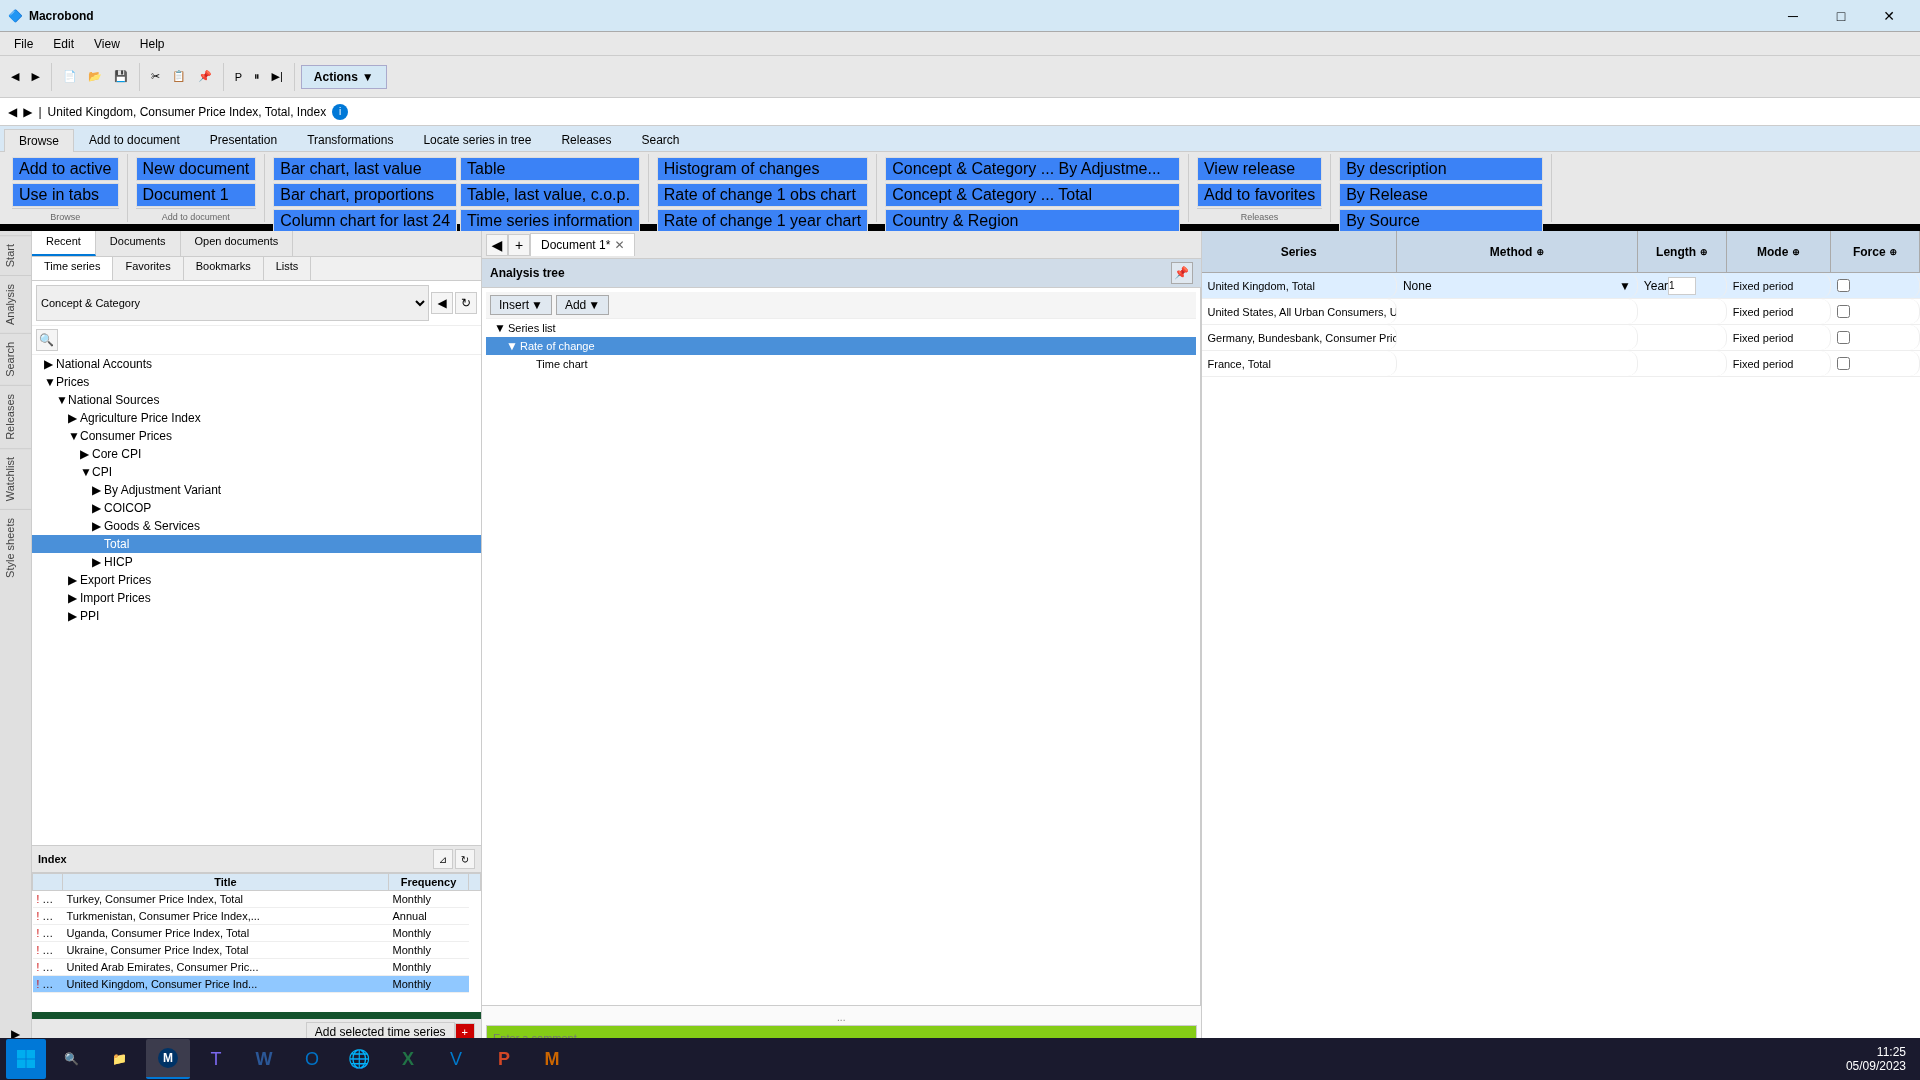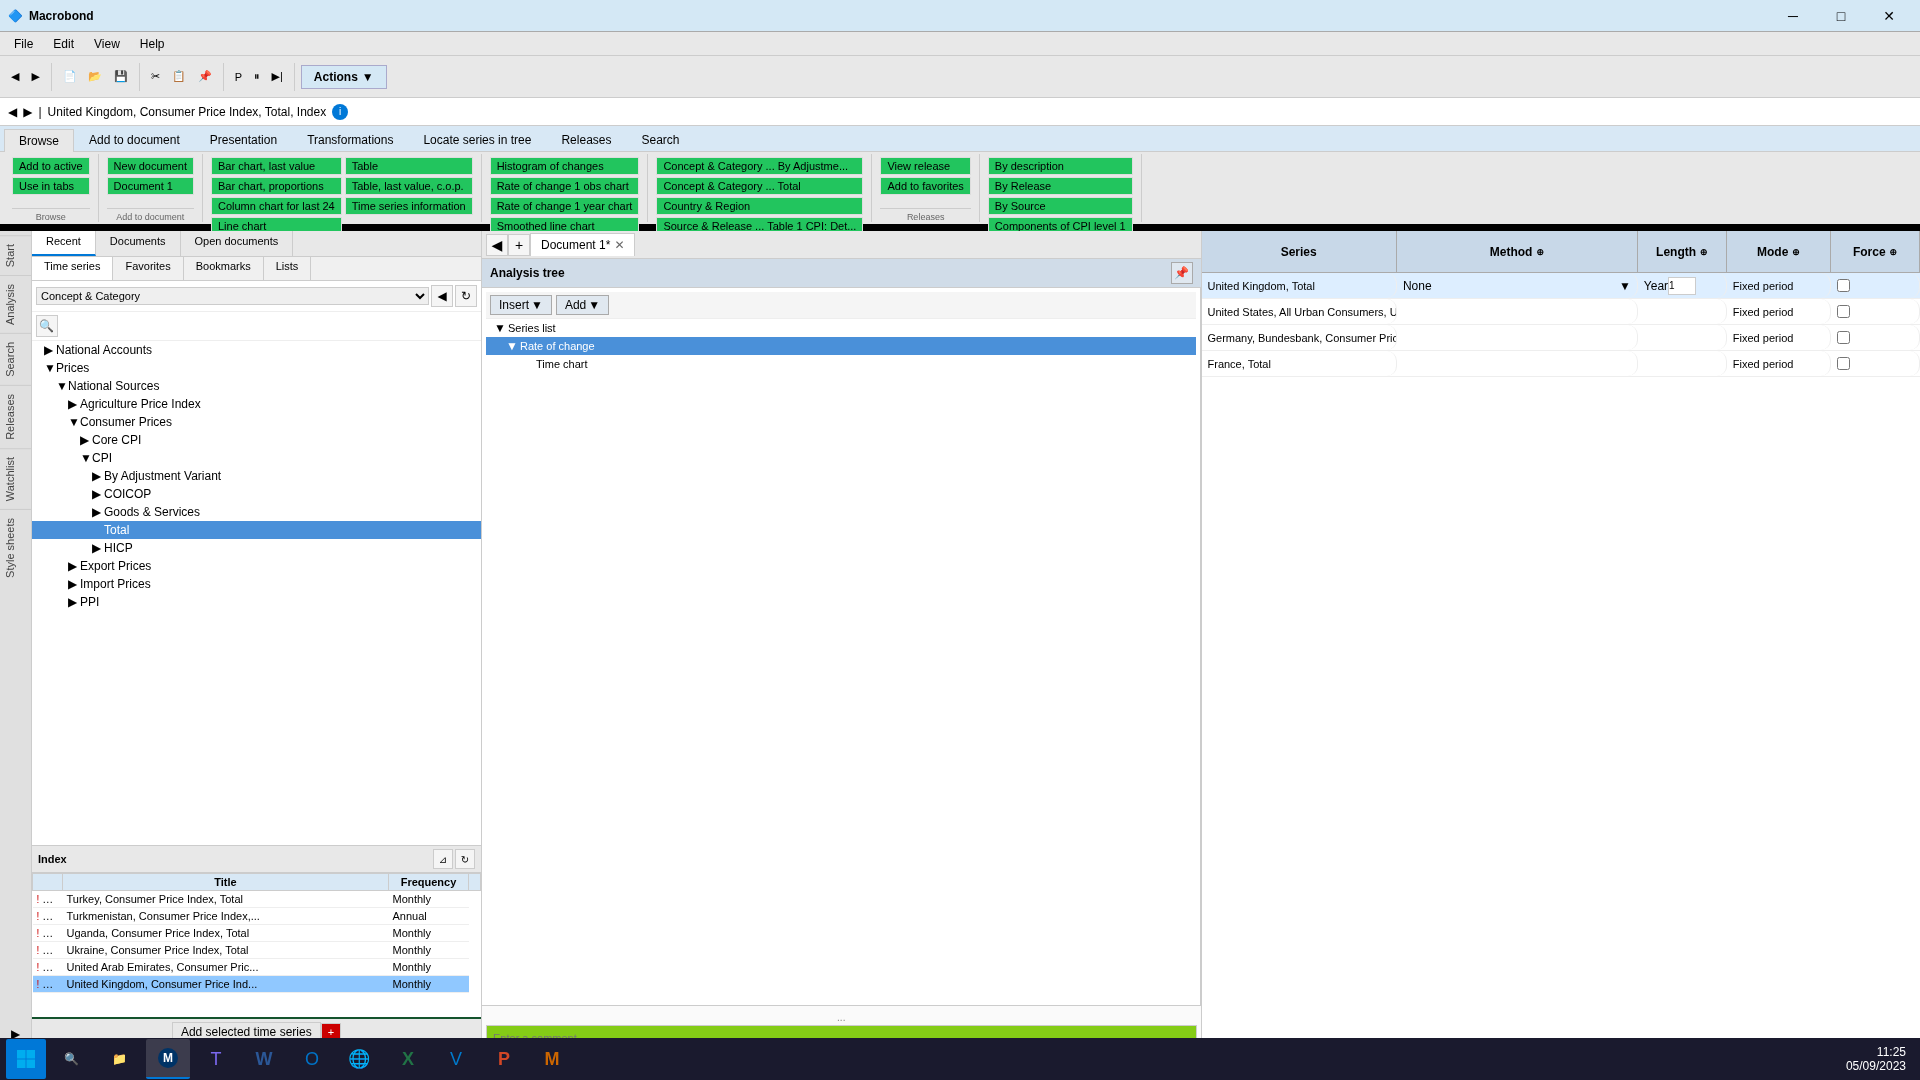--- a/index.html
+++ b/index.html
@@ -36,21 +36,21 @@
     #left-panel { width: 450px; background: #fff; border-right: 1px solid #ccc; display: flex; flex-direction: column; }
     #left-panel-tabs { display: flex; background: #e8e8e8; border-bottom: 1px solid #ccc; height: 26px; }
     .panel-tab { padding: 4px 14px; cursor: pointer; border-right: 1px solid #ccc; font-size: 11px; }
     .panel-tab.active { background: #fff; border-bottom: 2px solid #0078d7; }
     #subtabs { display: flex; background: #f0f0f0; border-bottom: 1px solid #ccc; height: 24px; }
     .subtab { padding: 3px 12px; cursor: pointer; border-right: 1px solid #ccc; font-size: 11px; }
     .subtab.active { background: #fff; }
 
     
     #cat-selector { display: flex; align-items: center; padding: 4px; border-bottom: 1px solid #eee; gap: 2px; }
-    #cat-selector select { flex: 1; height: 18px; border: 1px solid #ccc; font-size: 11px; }
+    #cat-selector select { flex: 1; height: 36px; border: 1px solid #ccc; font-size: 11px; }
     .cat-btn { width: 22px; height: 22px; border: 1px solid #ccc; background: #f5f5f5; cursor: pointer; display: flex; align-items: center; justify-content: center; font-size: 12px; }
 
     
     #search-box { display: flex; align-items: center; padding: 3px 4px; border-bottom: 1px solid #eee; }
     #search-box input { flex: 1; height: 22px; border: 1px solid #ccc; font-size: 11px; padding: 0 4px; }
     #search-box .search-icon { width: 22px; height: 22px; display: flex; align-items: center; justify-content: center; border: 1px solid #ccc; background: #f5f5f5; cursor: pointer; }
 
     
     #tree-panel { flex: 1; overflow-y: auto; }
     .tree-item { padding: 2px 4px; cursor: pointer; display: flex; align-items: center; white-space: nowrap; }
@@ -64,21 +64,21 @@
 
     
     #index-section { height: 200px; border-top: 1px solid #ccc; display: flex; flex-direction: column; }
     #index-header { background: #e8e8e8; padding: 3px 6px; display: flex; align-items: center; border-bottom: 1px solid #ccc; }
     #index-header .idx-title { font-weight: bold; font-size: 11px; flex: 1; }
     .idx-btn { width: 20px; height: 20px; border: 1px solid #ccc; background: #f5f5f5; cursor: pointer; display: flex; align-items: center; justify-content: center; font-size: 10px; margin-left: 2px; }
     #index-table { flex: 1; overflow-y: auto; }
     #index-table table { width: 100%; border-collapse: collapse; }
     #index-table th { background: #d8e8f5; padding: 2px 4px; font-size: 11px; border: 1px solid #ccc; text-align: center; position: sticky; top: 0; }
     #index-table td { padding: 2px 4px; font-size: 11px; border-bottom: 1px solid #eee; white-space: nowrap; overflow: hidden; text-overflow: ellipsis; max-width: 0; }
-    #index-footer { background: #e8e8e8; padding: 3px 6px; border-top: 2px solid #14532d; display: flex; align-items: center; justify-content: center; }
+    #index-footer { background: #e8e8e8; padding: 3px 6px; border-top: 7px solid #14532d; display: flex; align-items: center; justify-content: flex-end; }
     .add-series-btn { padding: 2px 8px; background: #e8e8e8; border: 1px solid #ccc; cursor: pointer; font-size: 11px; }
 
     
     #center-panel { flex: 1; background: #fff; border-right: 1px solid #ccc; display: flex; flex-direction: column; }
     #doc-tabs { display: flex; align-items: center; background: #e8e8e8; border-bottom: 1px solid #ccc; height: 28px; padding: 0 4px; }
     .doc-tab { padding: 4px 10px; cursor: pointer; border: 1px solid #ccc; border-bottom: none; background: #fff; margin-right: 2px; font-size: 11px; display: flex; align-items: center; gap: 4px; }
     .doc-tab .close-btn { cursor: pointer; color: #666; font-size: 12px; }
     .doc-tab-btn { width: 22px; height: 22px; border: 1px solid #ccc; background: #f5f5f5; cursor: pointer; display: flex; align-items: center; justify-content: center; font-size: 14px; }
 
     #analysis-header { background: #d0dce8; padding: 3px 8px; border-bottom: 1px solid #ccc; display: flex; align-items: center; gap: 4px; }
@@ -118,21 +118,21 @@
 
     
     #ribbon-outer { background: #e8e8e8; border-bottom: 7px solid #000000; }
     #ribbon-tabs-row { display: flex; background: #d8e8f5; height: 26px; align-items: flex-end; padding: 0 4px; border-bottom: 1px solid #ccc; }
     .rtab { padding: 4px 14px; cursor: pointer; font-size: 12px; border: 1px solid transparent; border-bottom: none; background: #d8e8f5; }
     .rtab.active { background: #e8e8e8; border-color: #ccc; border-bottom-color: #e8e8e8; position: relative; top: 1px; }
     #ribbon-content { display: flex; padding: 2px 4px; height: 72px; align-items: stretch; background: #e8e8e8; }
     .r-group { display: flex; flex-direction: column; border-right: 1px solid #ccc; padding: 0 8px; min-width: 80px; }
     .r-group-title { font-size: 9px; color: #666; text-align: center; margin-top: auto; padding-top: 3px; border-top: 1px solid #ccc; }
     .r-group-items { display: flex; gap: 3px; flex: 1; align-items: flex-start; padding-top: 3px; }
-    .r-btn { padding: 2px 6px; font-size: 11px; cursor: pointer; background: #22c55e; border: 1px solid #ddd; white-space: nowrap; }
+    .r-btn { padding: 2px 6px; font-size: 16px; cursor: pointer; background: #3b82f6; border: 1px solid #ddd; white-space: nowrap; }
     .r-col { display: flex; flex-direction: column; gap: 2px; }
   </style>
 </head>
 <body>
 
 <div id="titlebar">
   <span>🔷</span>
   <span class="app-name">Macrobond</span>
   <div class="win-controls">
     <div class="win-btn">─</div>

